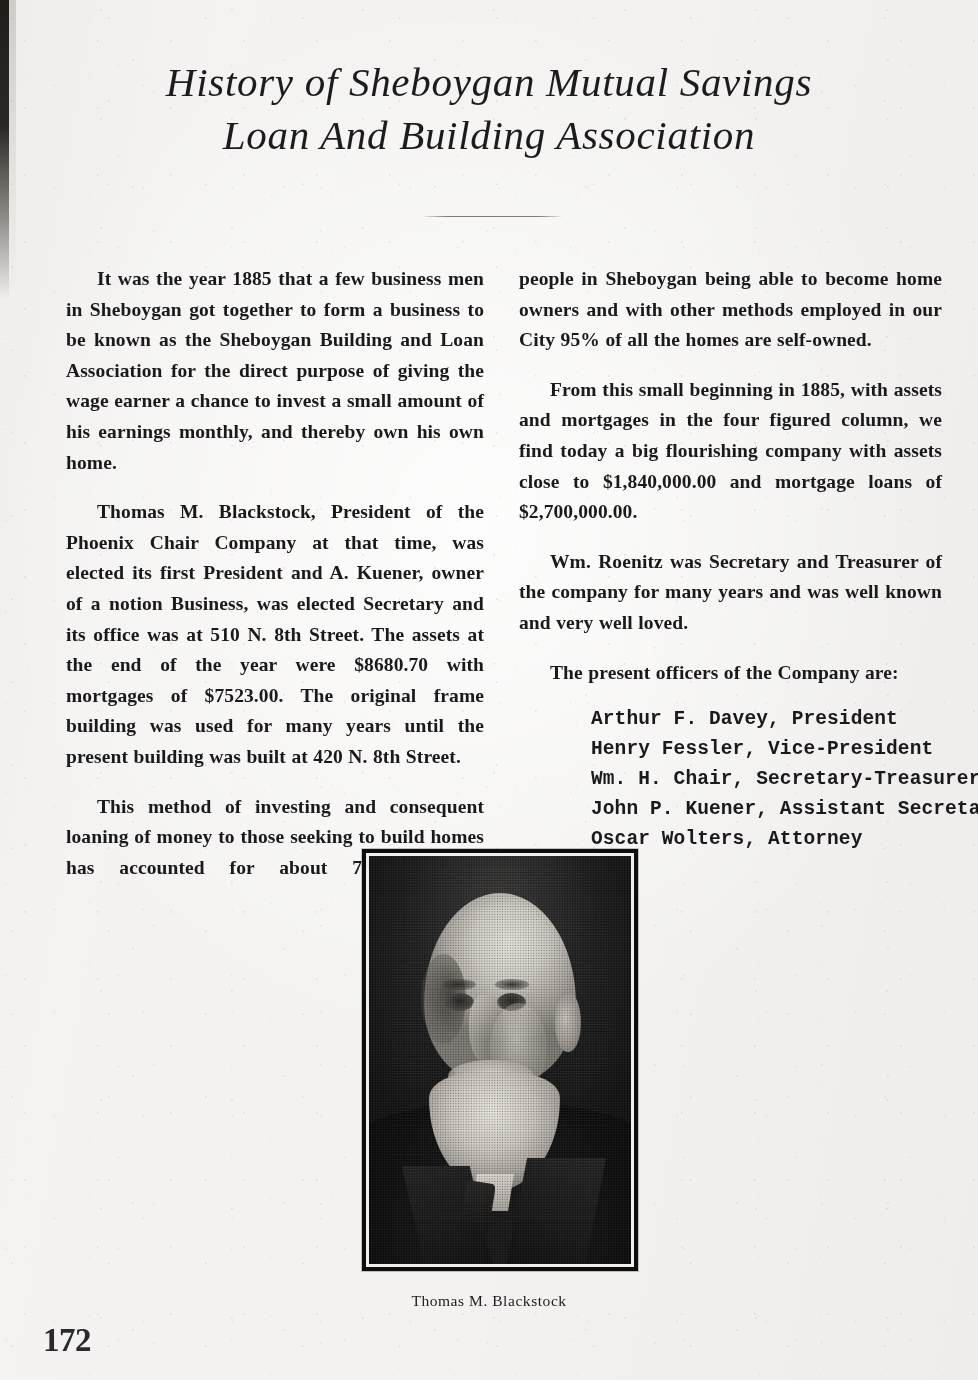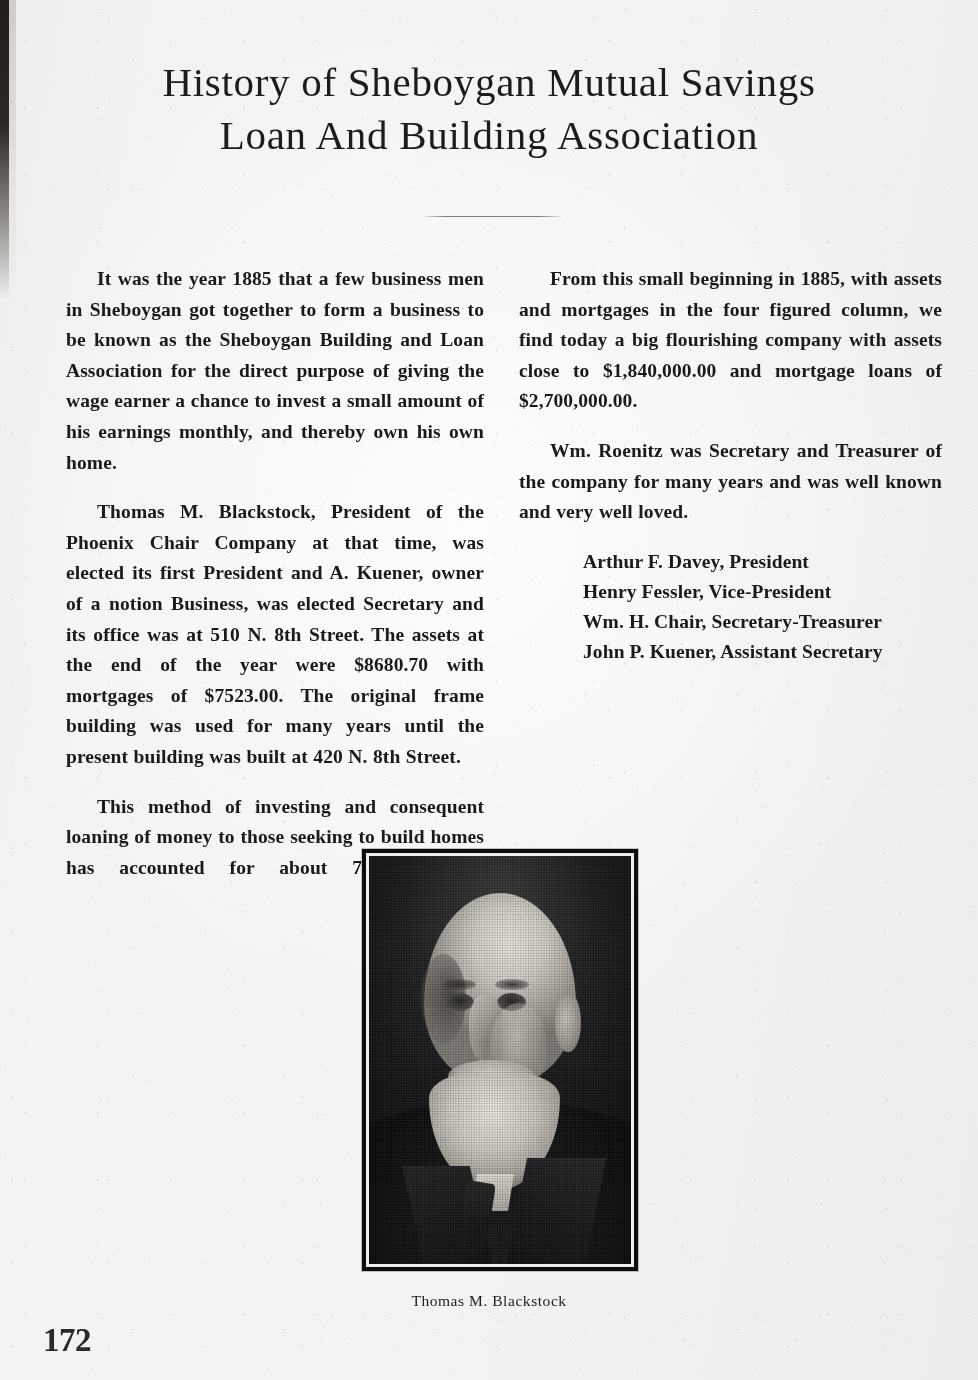--- a/index.html
+++ b/index.html
@@ -71,20 +71,21 @@
     line-height: 1.30;
   }
   .title-line {
     display: block;
     font-family: "Liberation Serif", "DejaVu Serif", serif;
     font-size: 41px;
     font-weight: 400;
     letter-spacing: 0.7px;
     color: #1c1b1e;
     white-space: nowrap;
+    font-style: italic;
   }
 
   .rule {
     position: absolute;
     left: 424px;
     top: 216px;
     width: 137px;
     height: 1px;
     background: linear-gradient(90deg, rgba(150,147,145,0.15) 0%, rgba(88,85,84,0.75) 16%, rgba(88,85,84,0.75) 84%, rgba(150,147,145,0.15) 100%);
   }
@@ -117,22 +118,23 @@
   .col p.no-indent { text-indent: 0; }
   .col p.last-full { text-align-last: justify; }
 
   .officers-lead {
     margin: 0 0 0 0 !important;
     text-indent: 31px;
     text-align: left !important;
   }
   .officer-list {
     list-style: none;
-    margin: 8px;
+    margin: 16px;
     padding: 0 0 0 56px;
+    font-family: Liberation Mono, monospace;
   }
   .officer-list li {
     font-size: 19.5px;
     line-height: 30.0px;
     font-weight: 600;
     letter-spacing: 0.1px;
     color: #1a191c;
     white-space: nowrap;
   }
 
@@ -359,28 +361,31 @@
 
   <div class="columns">
 
     <div class="col col-left">
       <p>It was the year 1885 that a few business men in Sheboygan got together to form a business to be known as the Sheboygan Building and Loan Association for the direct purpose of giving the wage earner a chance to invest a small amount of his earnings monthly, and thereby own his own home.</p>
       <p>Thomas M. Blackstock, President of the Phoenix Chair Company at that time, was elected its first President and A. Kuener, owner of a notion Business, was elected Secretary and its office was at 510 N. 8th Street. The assets at the end of the year were $8680.70 with mortgages of $7523.00. The original frame building was used for many years until the present building was built at 420 N. 8th Street.</p>
       <p class="last-full">This method of investing and consequent loaning of money to those seeking to build homes has accounted for about 70% of the</p>
     </div>
 
     <div class="col col-right">
+      <p class="no-indent">people in Sheboygan being able to become home owners and with other methods employed in our City 95% of all the homes are self-owned.</p>
       <p>From this small beginning in 1885, with assets and mortgages in the four figured column, we find today a big flourishing company with assets close to $1,840,000.00 and mortgage loans of $2,700,000.00.</p>
       <p>Wm. Roenitz was Secretary and Treasurer of the company for many years and was well known and very well loved.</p>
 
+      <p class="officers-lead">The present officers of the Company are:</p>
       <ul class="officer-list">
         <li>Arthur F. Davey, President</li>
         <li>Henry Fessler, Vice-President</li>
         <li>Wm. H. Chair, Secretary-Treasurer</li>
         <li>John P. Kuener, Assistant Secretary</li>
+        <li>Oscar Wolters, Attorney</li>
       </ul>
     </div>
 
   </div>
 
   <div class="portrait-frame">
     <div class="portrait-inner-gap">
       <div class="portrait-photo">
         <div class="ph-bg"></div>
         <div class="ph-shoulders"></div>

